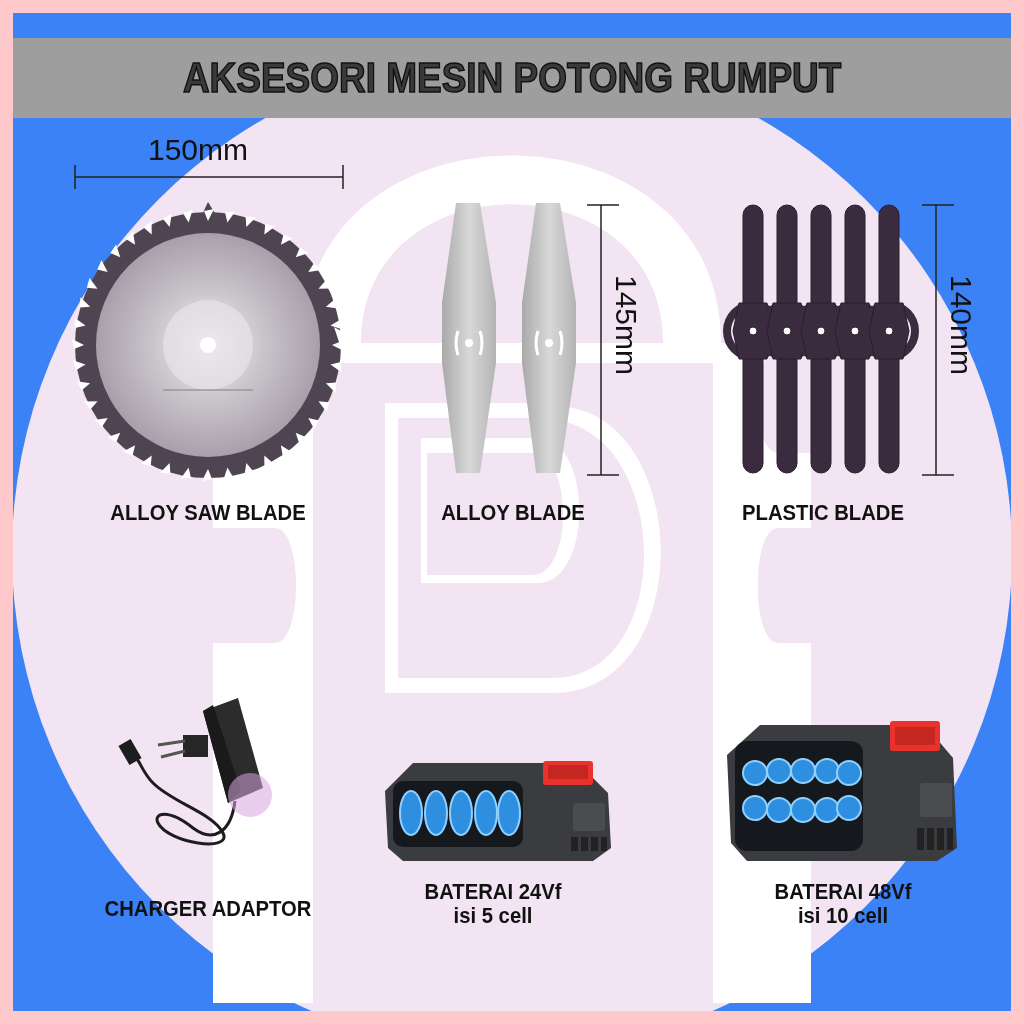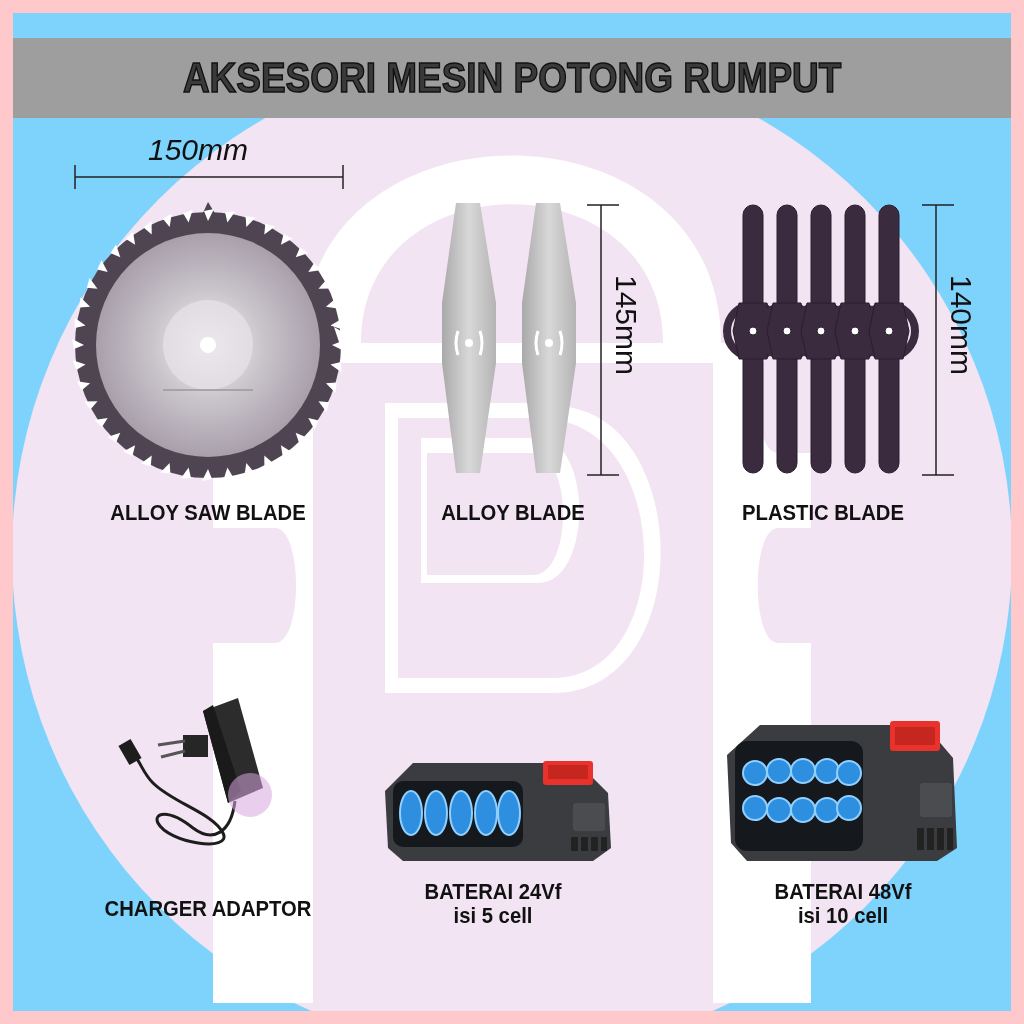--- a/index.html
+++ b/index.html
@@ -1,17 +1,17 @@
 <!DOCTYPE html>
 <html><head>
 <meta charset="utf-8">
 <style>
   html,body{margin:0;padding:0;}
   body{width:1024px;height:1024px;background:#FFC8CA;position:relative;overflow:hidden;font-family:"Liberation Sans",sans-serif;}
-  .frame{position:absolute;left:13px;top:13px;width:998px;height:998px;background:#7dd3fc;overflow:hidden;}
+  .frame{position:absolute;left:13px;top:13px;width:998px;height:998px;background:#3b82f6;overflow:hidden;}
   .wm{position:absolute;left:0;top:0;width:998px;height:998px;}
   .title-bar{position:absolute;left:0;top:25px;width:998px;height:80px;background:#9E9E9E;display:flex;align-items:center;justify-content:center;}
   .title{font-family:"Liberation Sans",sans-serif;font-weight:bold;font-size:42px;color:#3a3a3a;letter-spacing:0px;transform:scaleX(0.88);-webkit-text-stroke:1.5px #111;}
   .item-label{position:absolute;font-weight:bold;font-size:22px;color:#111;text-align:center;line-height:24px;transform:scaleX(0.92);}
   .dim-text{position:absolute;font-size:30px;color:#111;font-family:"Liberation Sans",sans-serif;}
   .rot{transform:rotate(90deg);transform-origin:left top;}
   svg{position:absolute;overflow:visible;}
 </style>
 </head>
 <body>
@@ -38,21 +38,21 @@
     <path d="M372 390 L372 680 L540 680 C680 680 680 420 560 395 L540 390 Z" fill="#fff"></path>
     <path d="M385 405 L385 665 L540 665 C660 665 660 430 548 408 L540 405 Z" fill="#F2E4F2"></path>
     <path d="M408 425 L408 570 L525 570 C580 570 580 425 525 425 Z" fill="#fff"></path>
     <path d="M414 440 L414 562 L520 562 C560 562 560 440 520 440 Z" fill="#F2E4F2"></path>
   </svg>
 
   <div class="title-bar">
     <span class="title">AKSESORI MESIN POTONG RUMPUT</span>
   </div>
 
-  <div class="dim-text" style="left:135px;top:120px;font-style:italic;">150mm</div>
+  <div class="dim-text" style="left:135px;top:120px;">150mm</div>
   <svg style="left:60px;top:150px;" width="272" height="30">
     <line x1="2" y1="2" x2="2" y2="26" stroke="#222" stroke-width="1.5"></line>
     <line x1="2" y1="14" x2="270" y2="14" stroke="#222" stroke-width="1.5"></line>
     <line x1="270" y1="2" x2="270" y2="26" stroke="#222" stroke-width="1.5"></line>
   </svg>
   <svg style="left:60px;top:187px;" width="270" height="290" viewBox="0 0 270 290">
     <defs>
       <radialGradient id="sawg" cx="50%" cy="50%" r="50%">
         <stop offset="0" stop-color="#f2f2f2"></stop>
         <stop offset="0.5" stop-color="#c9c4ca"></stop>

